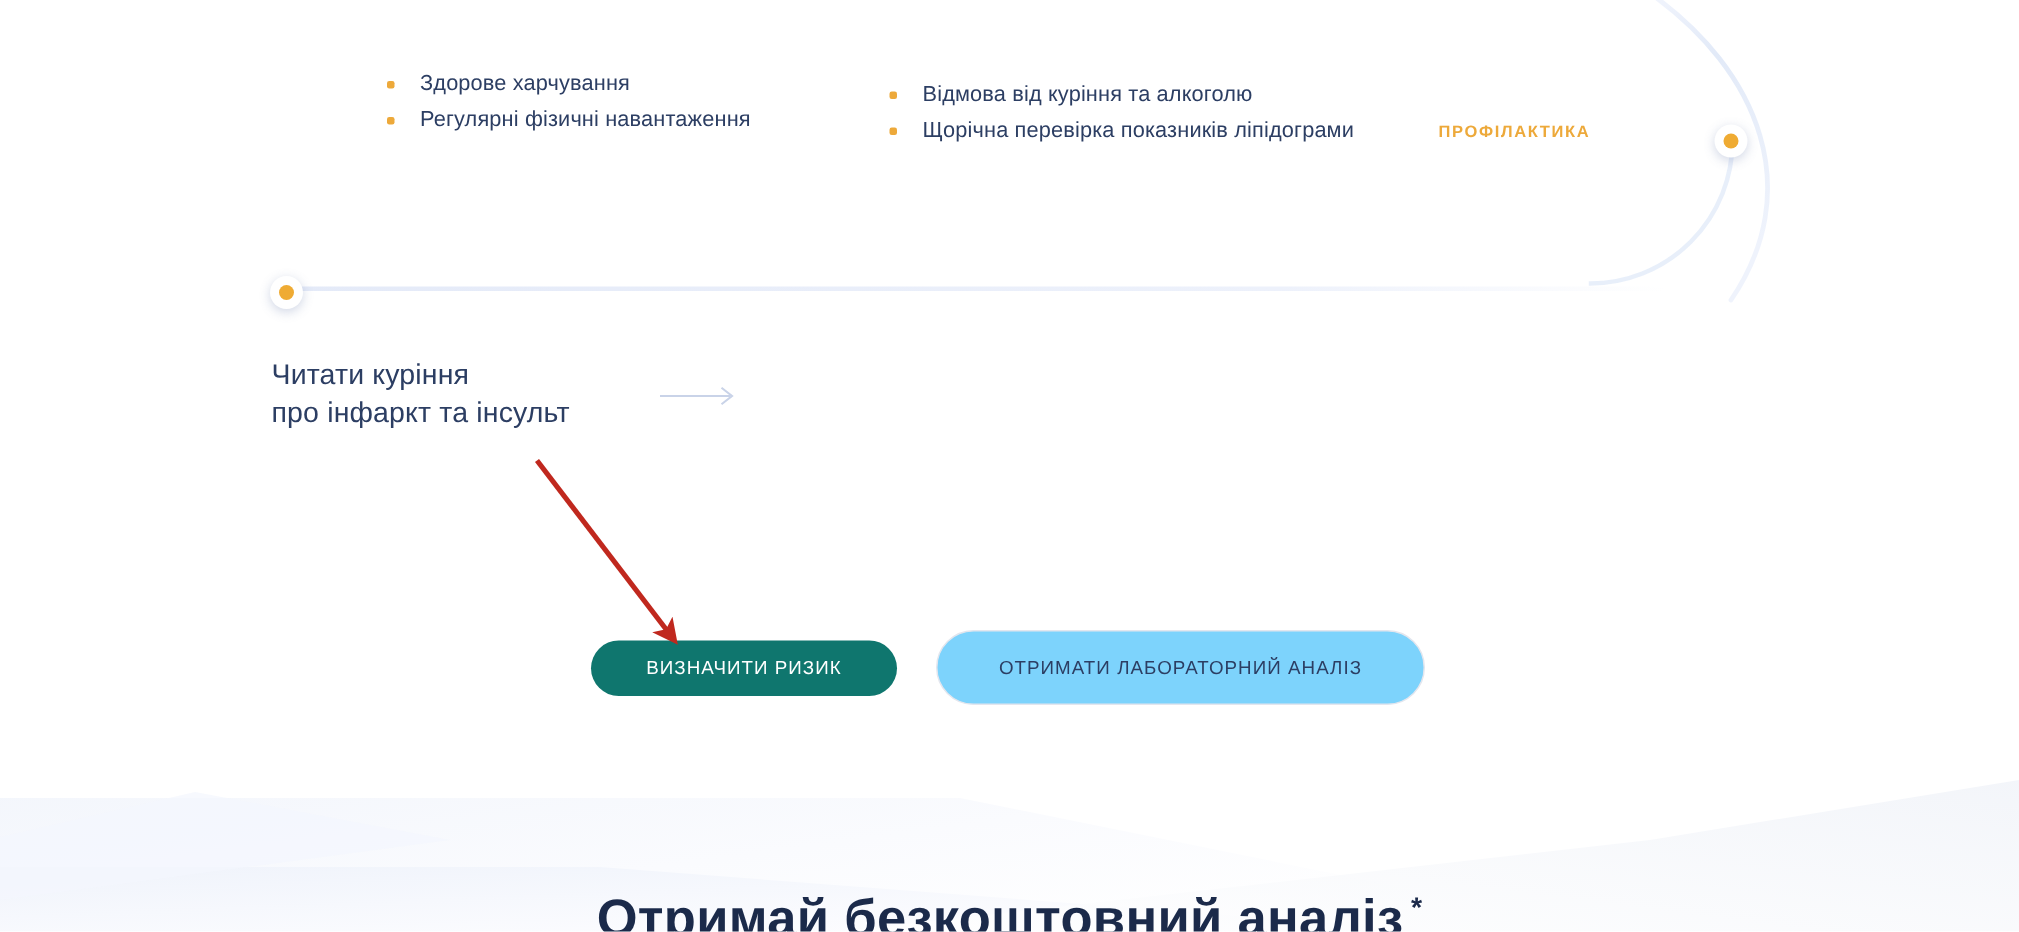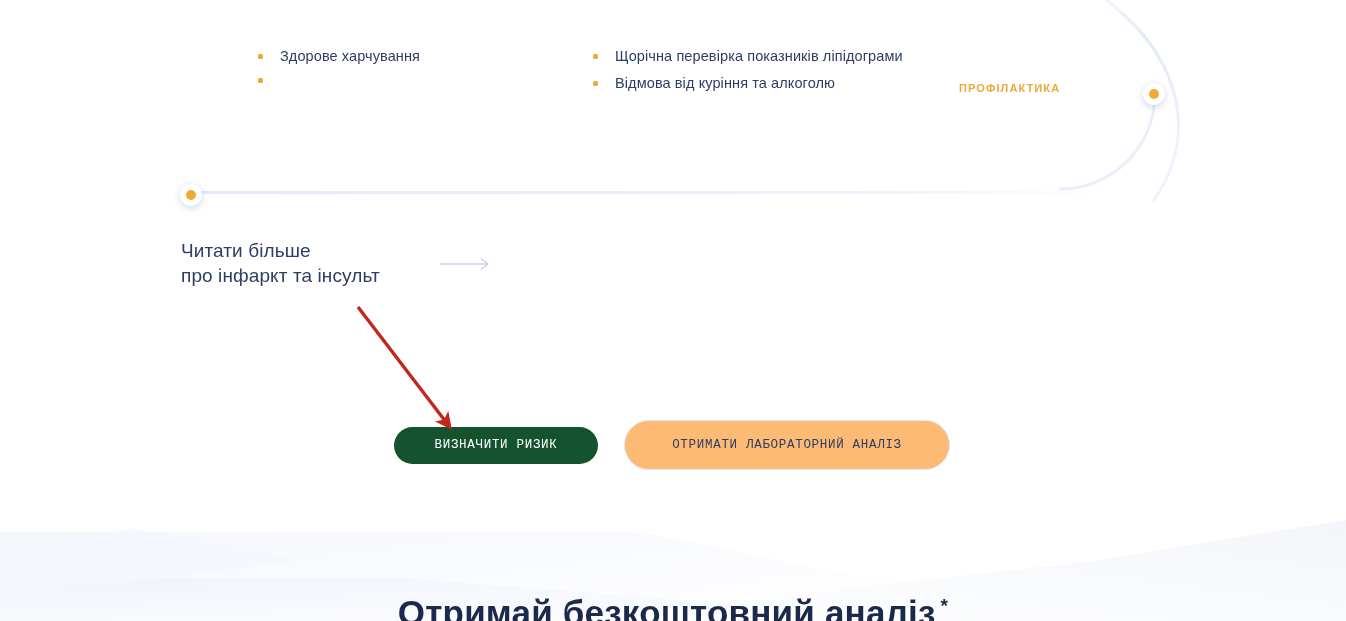--- a/index.html
+++ b/index.html
@@ -123,40 +123,40 @@
     top: 420px;
     display: flex;
     align-items: center;
     z-index: 3;
   }
   #btn-determine-risk {
     width: 204px;
     height: 37px;
     border: none;
     border-radius: 26px;
-    background: #14532d;
+    background: #0f766e;
     color: #ffffff;
     font-size: 12.5px;
-    font-family: Liberation Mono, monospace;
+    font-family: Liberation Sans, sans-serif;
     letter-spacing: 0.7px;
     cursor: pointer;
     display: flex;
     align-items: center;
     justify-content: center;
   }
   #btn-lab-analysis {
     margin-left: 26px;
     width: 326px;
     height: 50px;
     border: 1px solid #E3E6EE;
     border-radius: 26px;
-    background: #fdba74;
+    background: #7dd3fc;
     color: #2C3E63;
     font-size: 12.5px;
-    font-family: Liberation Mono, monospace;
+    font-family: Liberation Sans, sans-serif;
     letter-spacing: 0.7px;
     cursor: pointer;
     display: flex;
     align-items: center;
     justify-content: center;
   }
 
   
   #free-analysis-heading {
     position: absolute;
@@ -228,42 +228,43 @@
 
 <section id="bullets-section">
 
   <div class="bullet-col" id="bullet-col-left">
     <div class="bullet-row">
       <span class="bullet-dot"></span>
       <span class="bullet-text">Здорове харчування</span>
     </div>
     <div class="bullet-row">
       <span class="bullet-dot"></span>
+      <span class="bullet-text">Регулярні фізичні навантаження</span>
     </div>
   </div>
 
   <div class="bullet-col" id="bullet-col-right">
+    <div class="bullet-row" style="margin-top:7px;">
+      <span class="bullet-dot"></span>
+      <span class="bullet-text">Відмова від куріння та алкоголю</span>
+    </div>
     <div class="bullet-row">
       <span class="bullet-dot"></span>
       <span class="bullet-text">Щорічна перевірка показників ліпідограми</span>
-    </div>
-    <div class="bullet-row" style="margin-top:7px;">
-      <span class="bullet-dot"></span>
-      <span class="bullet-text">Відмова від куріння та алкоголю</span>
     </div>
   </div>
 
   <div id="prevention-label">ПРОФІЛАКТИКА</div>
 </section>
 
 <div class="node-dot" id="node-prevention"></div>
 <div class="node-dot" id="node-timeline"></div>
 
 <div id="read-more-block">
-  <div id="read-more-text">Читати більше
+  <div id="read-more-text">Читати куріння
 про інфаркт та інсульт</div>
   <svg id="read-more-arrow" width="55" height="16" viewBox="0 0 55 16">
     <line x1="1" y1="8" x2="48" y2="8" stroke="#C9D3E8" stroke-width="1.4"></line>
     <polyline points="42,2.5 49,8 42,13.5" fill="none" stroke="#C9D3E8" stroke-width="1.4"></polyline>
   </svg>
 </div>
 
 <div id="cta-row">
   <button id="btn-determine-risk">ВИЗНАЧИТИ РИЗИК</button>
   <button id="btn-lab-analysis">ОТРИМАТИ ЛАБОРАТОРНИЙ АНАЛІЗ</button>

